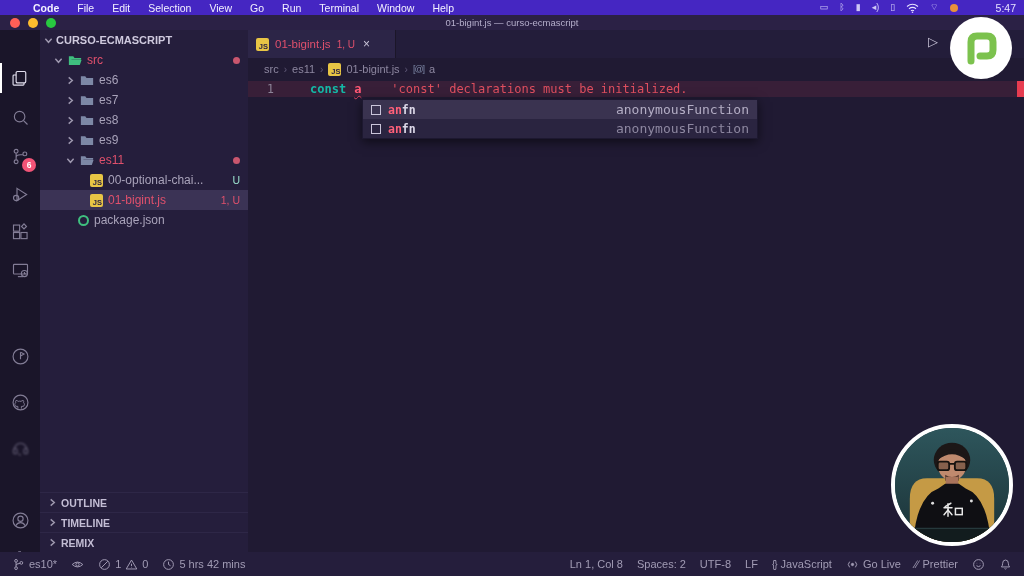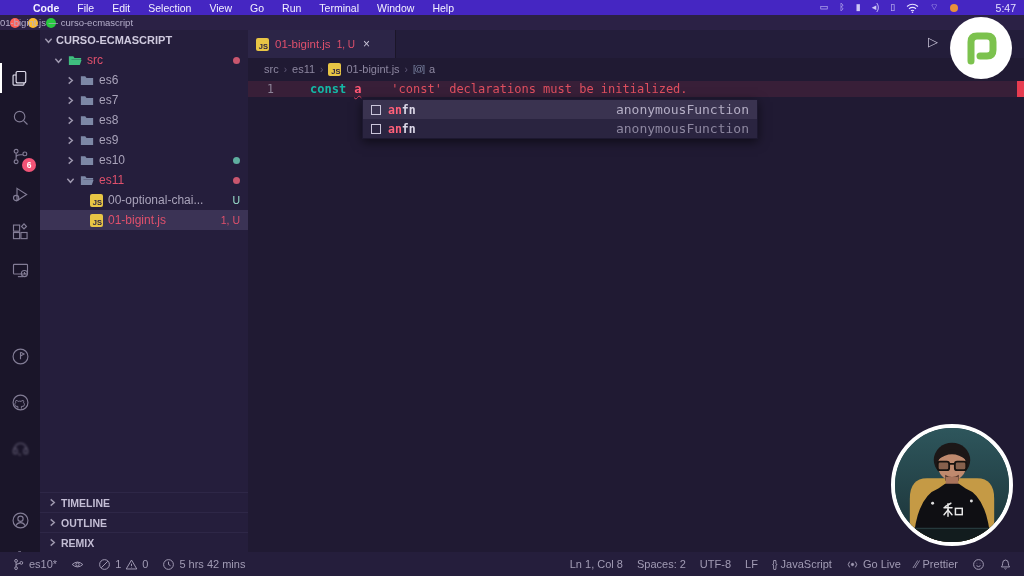--- a/index.html
+++ b/index.html
@@ -18,21 +18,21 @@
   .mb-ico { font-size:9px; opacity:.85; line-height:1; }
   .mb-dot { width:8px; height:8px; border-radius:50%; background:#e8913a; }
   .mb-time { font-size:10.5px;padding-left:27px; }
 
   
   .titlebar { position:absolute; left:0; top:15px; width:1024px; height:15px;
     background:#2b2145; display:flex; align-items:center; z-index:30; }
   .traffic { display:flex; gap:8px; margin-left:10px; }
   .tl { width:10px; height:10px; border-radius:50%; }
   .tl.red{background:#ff5f57}.tl.yellow{background:#febc2e}.tl.green{background:#28c840}
-  .win-title { position:absolute; left:0; right:0; text-align:left; color:#b5aecb; font-size:9.5px; }
+  .win-title { position:absolute; left:0; right:0; text-align:center; color:#b5aecb; font-size:9.5px; }
 
   
   .activitybar { position:absolute; left:0; top:30px; width:40px; height:522px;
     background:#1a1529; z-index:20; }
   .act-ico { position:absolute; left:0; width:40px; height:36px; display:flex;
     align-items:center; justify-content:center; color:#837d96; }
   .act-ico.active { color:#e4e1f0; }
   .act-ico.active::before { content:""; position:absolute; left:0; top:3px; bottom:3px; width:2px; background:#fff; }
   .act-ico svg { width:21px; height:21px; stroke:currentColor; fill:none; stroke-width:1.3; }
   .scm-badge { position:absolute; right:4px; bottom:2px; min-width:14px; height:14px;
@@ -312,34 +312,20 @@
           </svg>
         </span>
       <span class="f-ico" style="color:#7d88a6">
           <svg viewBox="0 0 16 14">
             <path d="M1 2 h5 l1.5 2 H15 v8 H1 Z" fill="currentColor"></path>
           </svg>
         </span>
       <span>es9</span>
     </div>
     <div class="tree-row" style="padding-left:26px">
-      <span class="chev">
-          <svg viewBox="0 0 10 10">
-            <path d="M3 1.5 L7 5 L3 8.5"></path>
-          </svg>
-        </span>
-      <span class="f-ico" style="color:#7d88a6">
-          <svg viewBox="0 0 16 14">
-            <path d="M1 2 h5 l1.5 2 H15 v8 H1 Z" fill="currentColor"></path>
-          </svg>
-        </span>
-      <span>es10</span>
-      <span class="badge-dot dot-teal"></span>
-    </div>
-    <div class="tree-row" style="padding-left:26px">
       <span class="chev open">
           <svg viewBox="0 0 10 10">
             <path d="M3 1.5 L7 5 L3 8.5"></path>
           </svg>
         </span>
       <span class="f-ico" style="color:#7d88a6">
           <svg viewBox="0 0 16 14">
             <path d="M1 2 h5 l1.5 2 H15 v2 H4 L2 12 H1 Z M2.5 6.5 H15.5 L13.5 12 H2" fill="currentColor"></path>
           </svg>
         </span>
@@ -348,38 +334,42 @@
     </div>
     <div class="tree-row" style="padding-left:50px">
       <span class="js-ico">JS</span>
       <span>00-optional-chai...</span>
       <span class="row-badge badge-u">U</span>
     </div>
     <div class="tree-row selected" style="padding-left:50px">
       <span class="js-ico">JS</span>
       <span class="lbl-red">01-bigint.js</span>
       <span class="row-badge badge-mod">1, U</span>
+    </div>
+    <div class="tree-row" style="padding-left:38px">
+      <span class="pkg-ico"></span>
+      <span>package.json</span>
     </div>
 
     <div class="sb-bottom">
       <div class="sb-bot-row">
         <span class="chev">
             <svg viewBox="0 0 10 10">
               <path d="M3 1.5 L7 5 L3 8.5"></path>
             </svg>
           </span>
-        <span>TIMELINE</span>
+        <span>OUTLINE</span>
       </div>
       <div class="sb-bot-row">
         <span class="chev">
             <svg viewBox="0 0 10 10">
               <path d="M3 1.5 L7 5 L3 8.5"></path>
             </svg>
           </span>
-        <span>OUTLINE</span>
+        <span>TIMELINE</span>
       </div>
       <div class="sb-bot-row">
         <span class="chev">
             <svg viewBox="0 0 10 10">
               <path d="M3 1.5 L7 5 L3 8.5"></path>
             </svg>
           </span>
         <span>REMIX</span>
       </div>
     </div>

